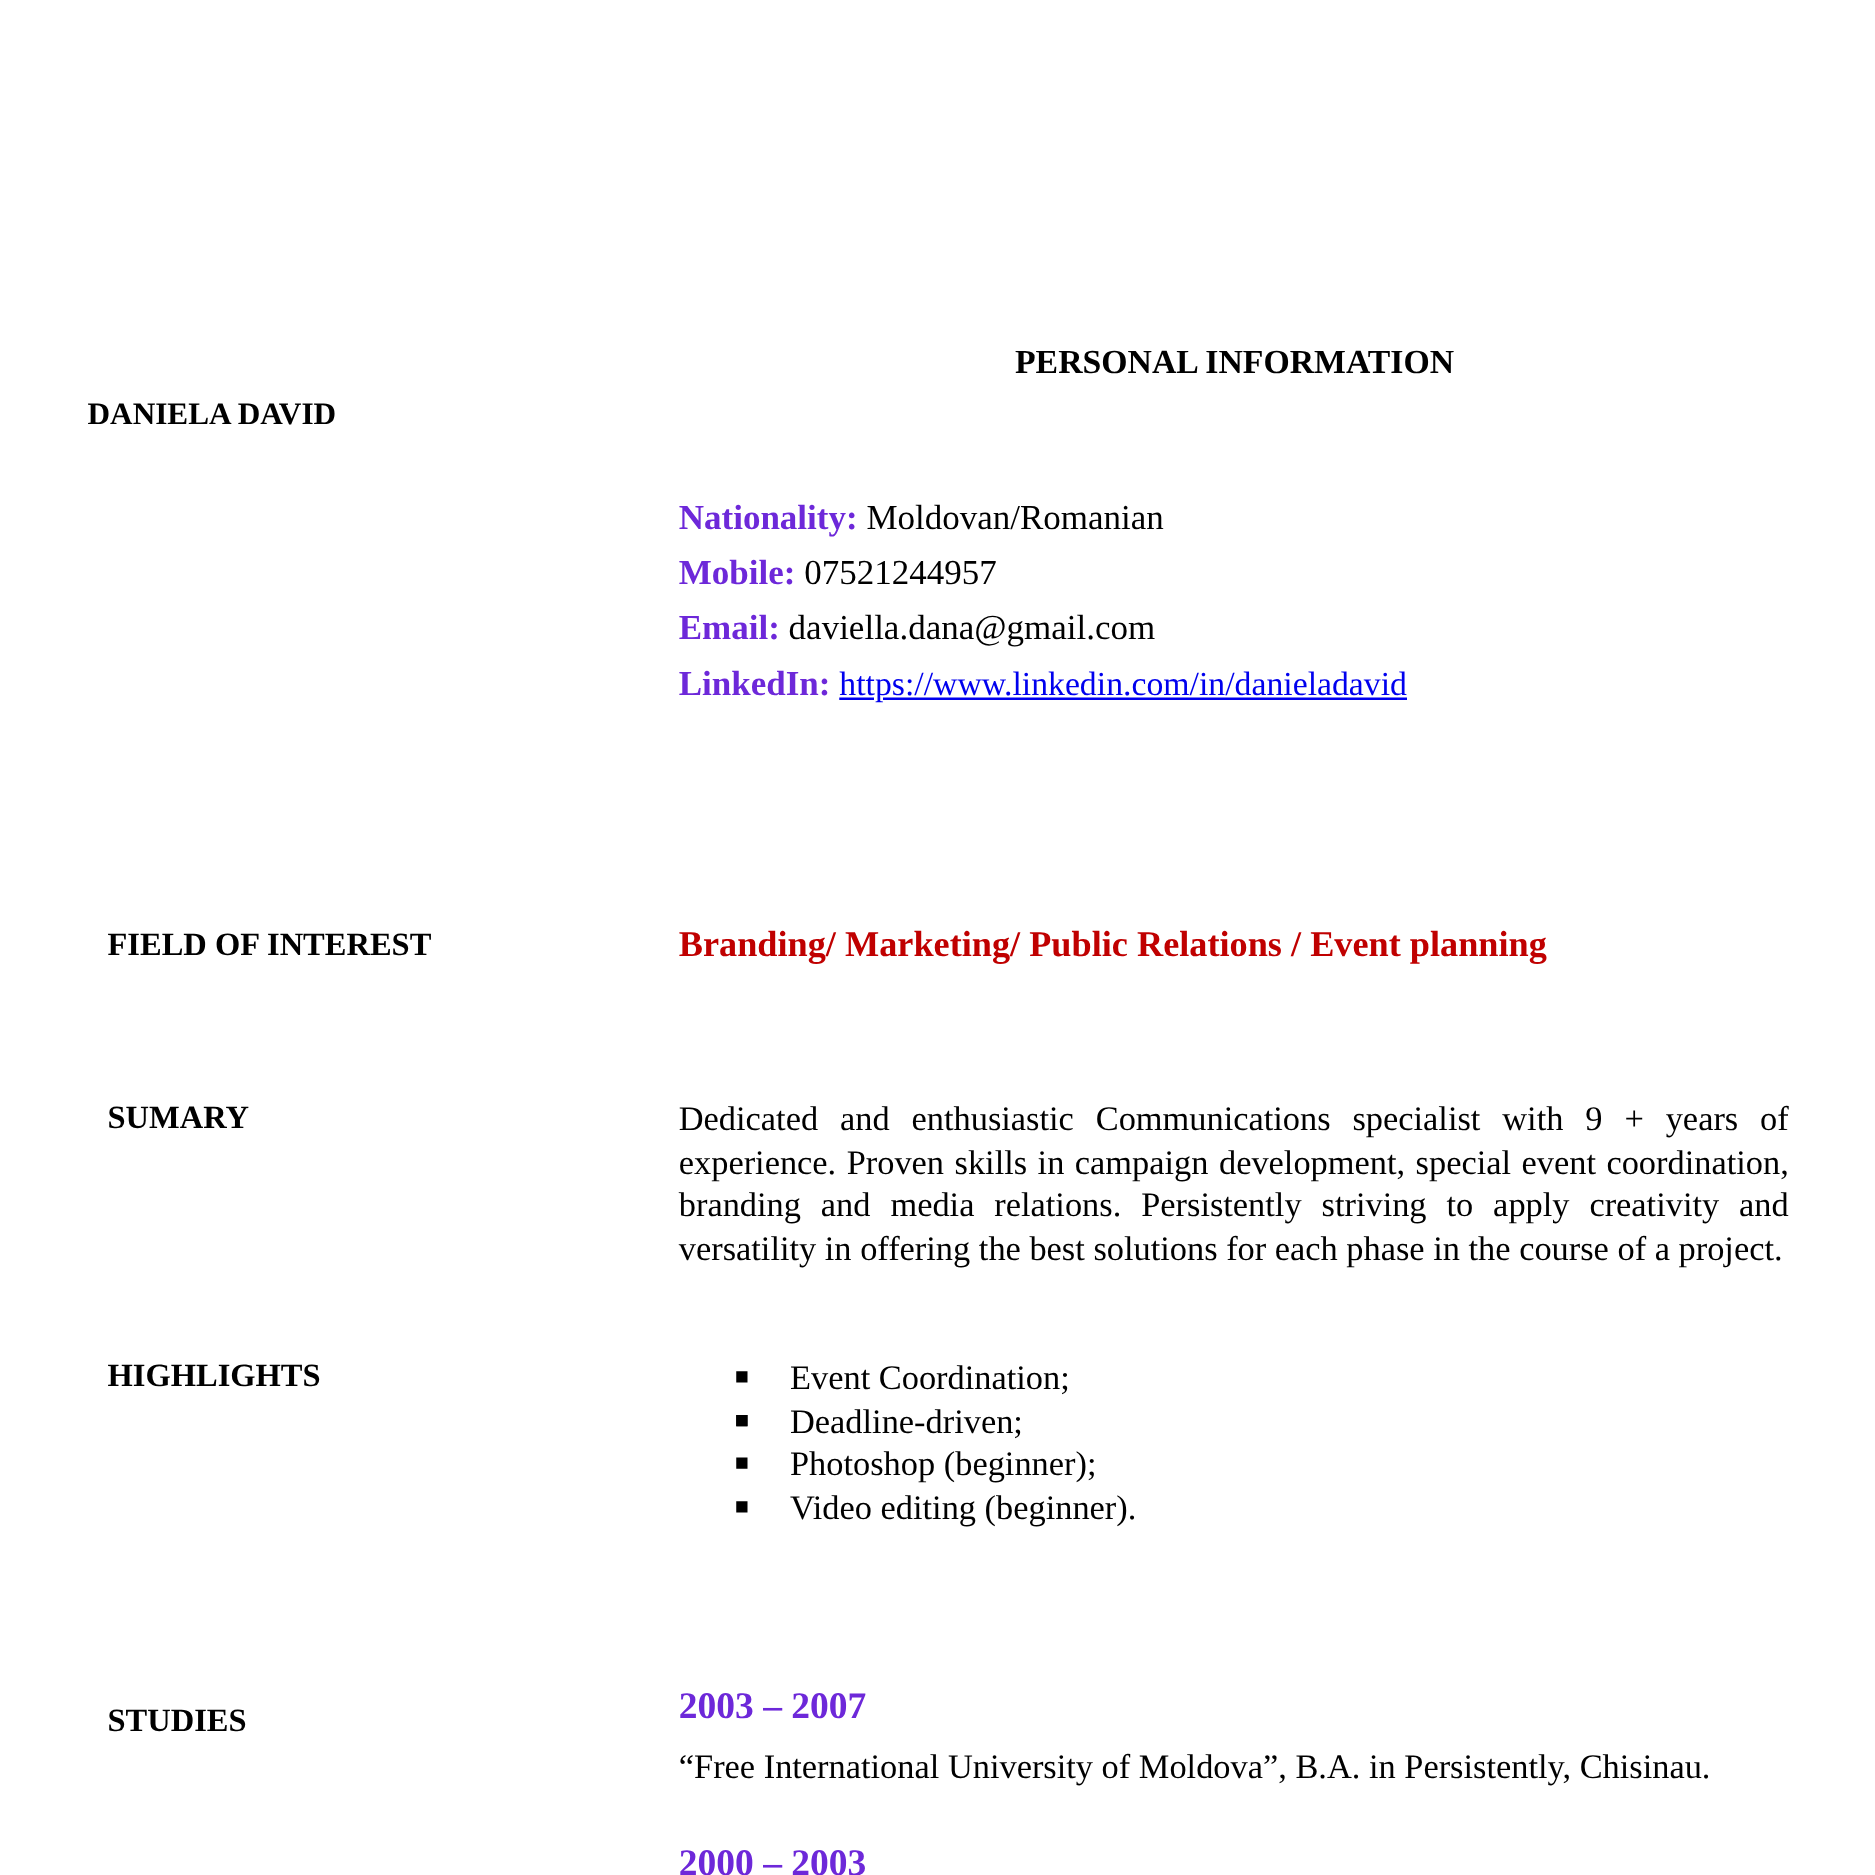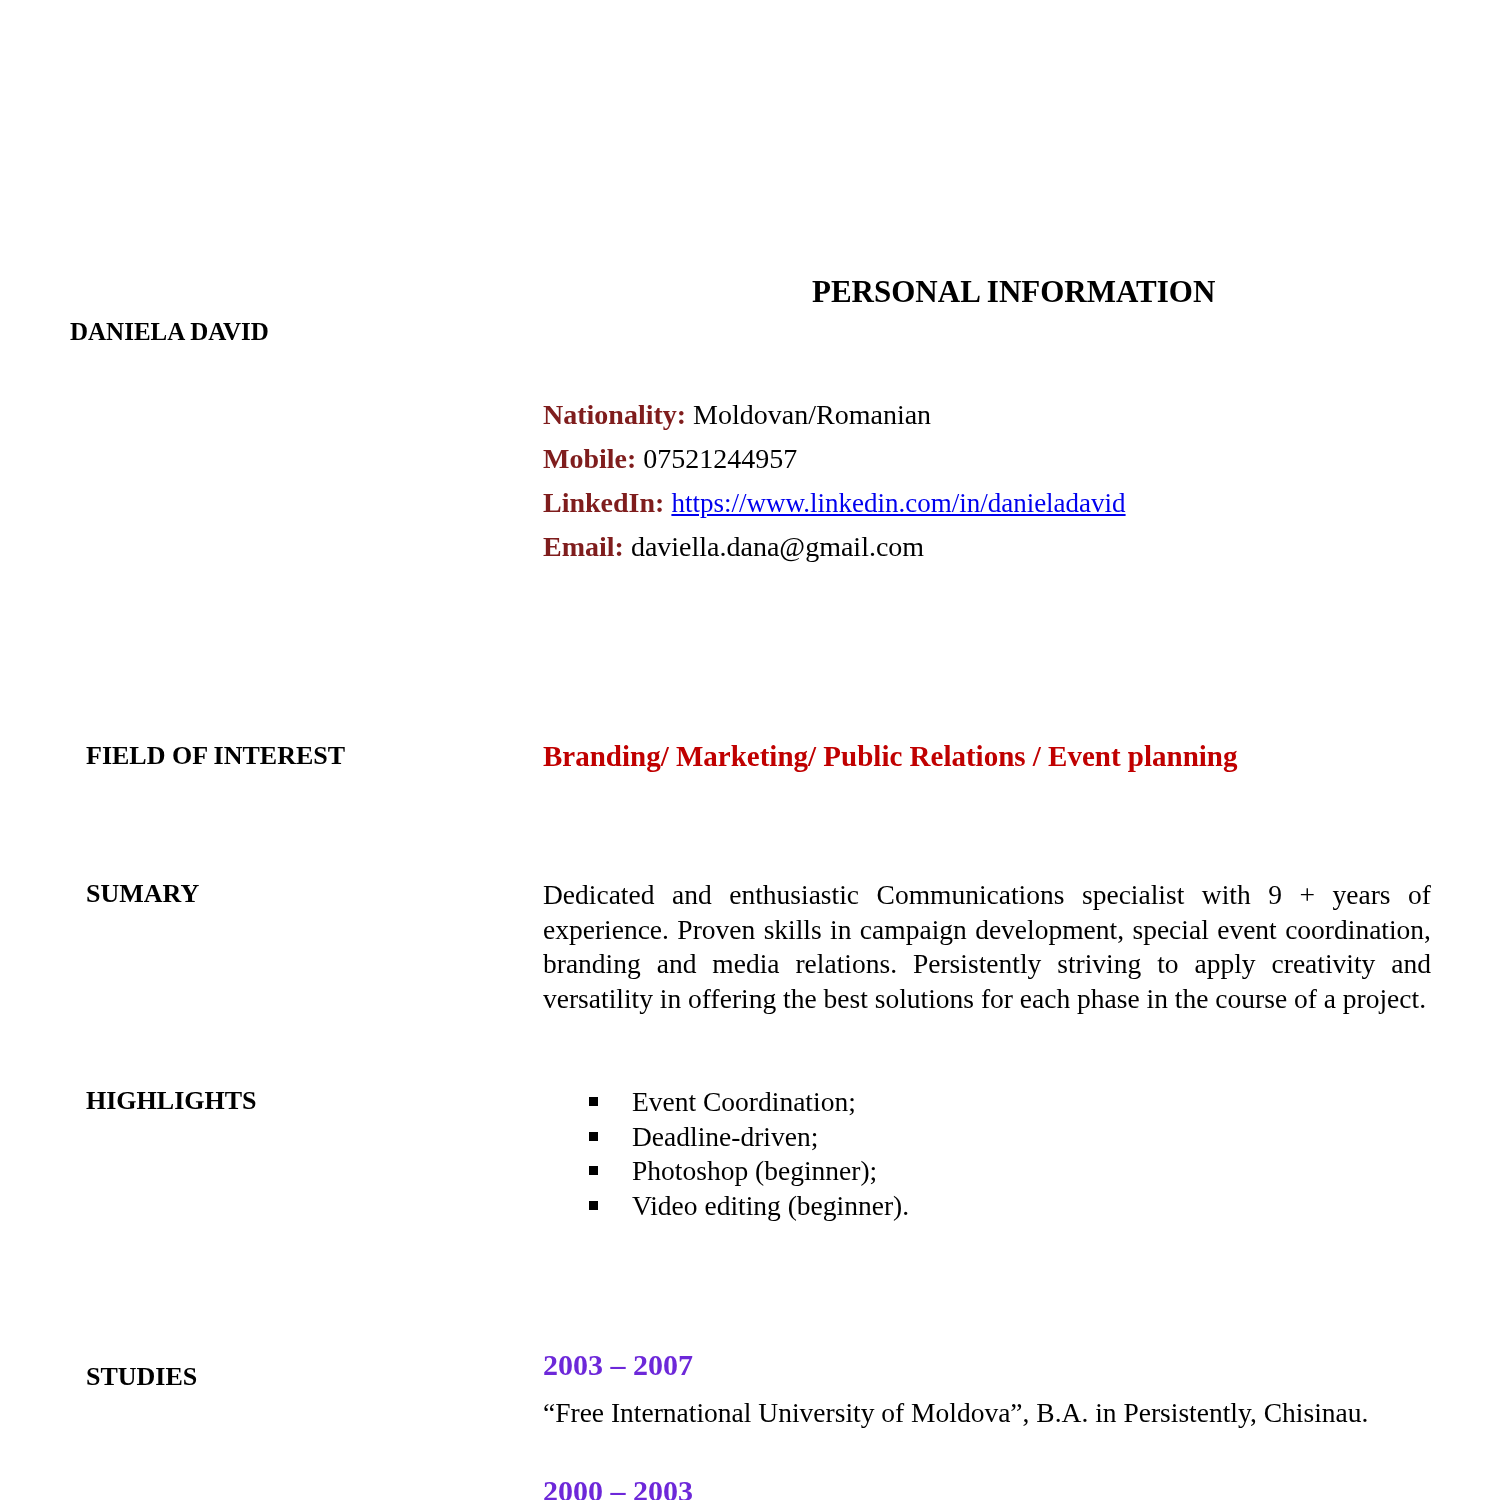--- a/index.html
+++ b/index.html
@@ -28,35 +28,35 @@
       top: 274px;
       font-weight: bold;
       font-size: 25px;
       white-space: nowrap;
       margin-top: 44px;
     }
     .section-title {
       left: 812px;
       top: 274px;
       font-weight: bold;
-      font-size: 31px;
+      font-size: 27px;
       white-space: nowrap;
     }
     .info-block {
       left: 543px;
       top: 395px;
     }
     .info-row {
       height: 44px;
       font-size: 28px;
       line-height: 40px;
       white-space: nowrap;
     }
     .info-key {
-      color: #7f1d1d;
+      color: #6d28d9;
       font-weight: bold;
       margin-top: 37px;
     }
     .info-val {
       color: #000000;
     }
     .info-link {
       color: #0000ee;
       text-decoration: underline;
       font-size: 27px;
@@ -129,26 +129,26 @@
 <div class="abs info-block">
   <div class="info-row">
     <span class="info-key">Nationality:</span>
     <span class="info-val">Moldovan/Romanian</span>
   </div>
   <div class="info-row">
     <span class="info-key">Mobile:</span>
     <span class="info-val">07521244957</span>
   </div>
   <div class="info-row">
+    <span class="info-key">Email:</span>
+    <span class="info-val">daviella.dana@gmail.com</span>
+  </div>
+  <div class="info-row">
     <span class="info-key">LinkedIn:</span>
     <a class="info-link">https://www.linkedin.com/in/danieladavid</a>
-  </div>
-  <div class="info-row">
-    <span class="info-key">Email:</span>
-    <span class="info-val">daviella.dana@gmail.com</span>
   </div>
 </div>
 
 <div class="abs left-label" style="top:741px;">FIELD OF INTEREST</div>
 <div class="abs interest">Branding/ Marketing/ Public Relations / Event planning</div>
 
 <div class="abs left-label" style="top:879px;">SUMARY</div>
 <div class="abs summary">Dedicated and enthusiastic Communications specialist with 9 + years of experience. Proven skills in campaign development, special event coordination, branding and media relations. Persistently striving to apply creativity and versatility in offering the best solutions for each phase in the course of a project.</div>
 
 <div class="abs left-label" style="top:1086px;">HIGHLIGHTS</div>

